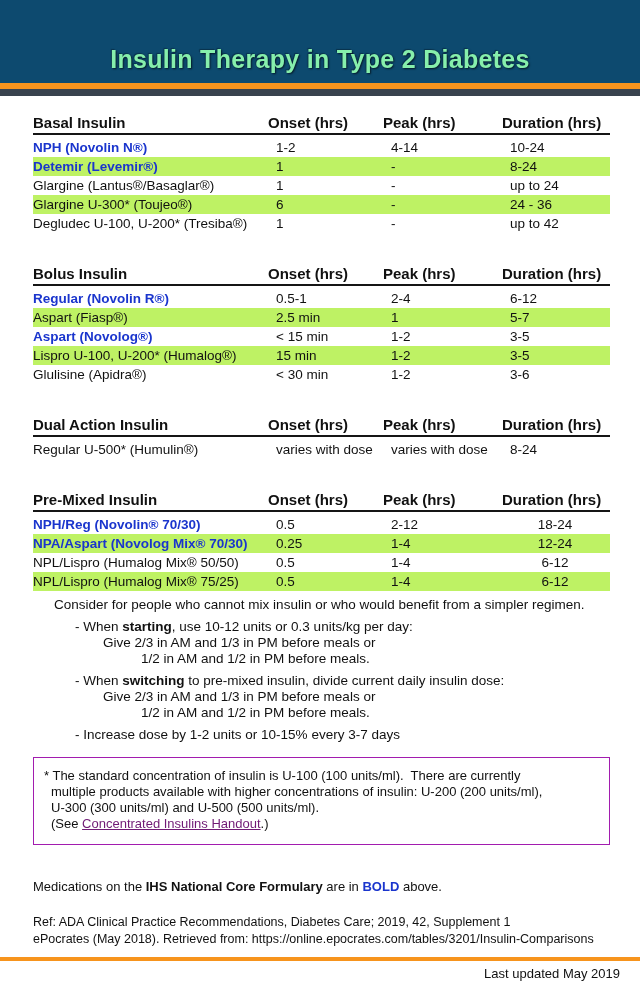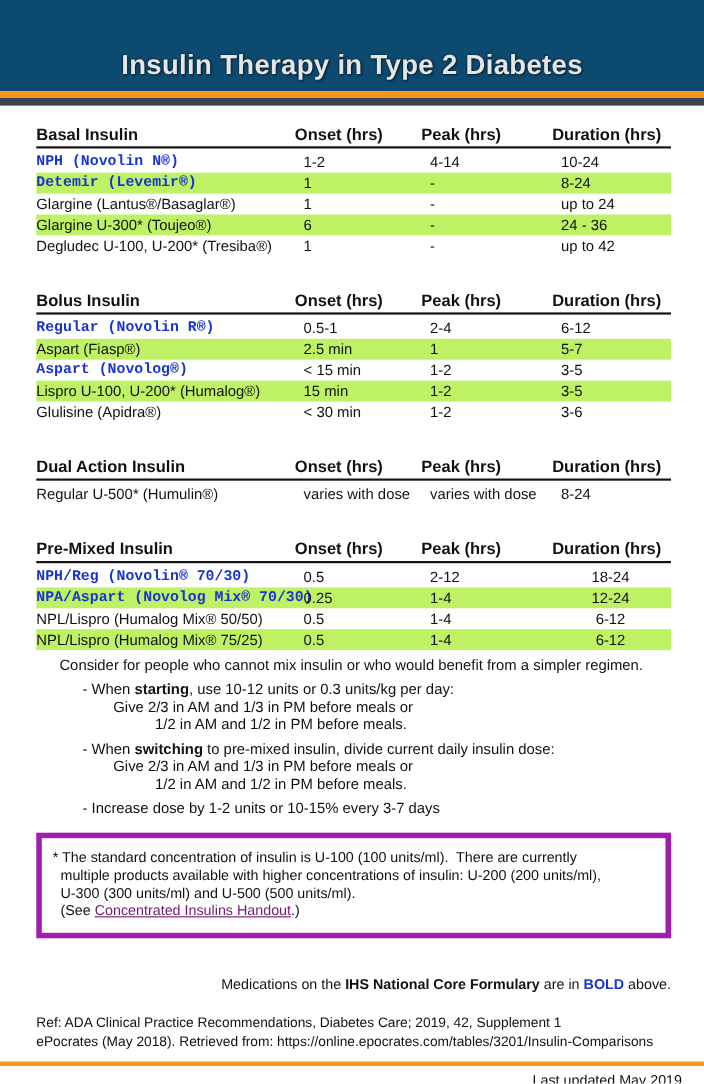--- a/index.html
+++ b/index.html
@@ -4,21 +4,21 @@
 <style>
   html,body{margin:0;padding:0;}
   body{
     width:640px;height:985px;overflow:hidden;background:#ffffff;
     font-family:"Liberation Sans","DejaVu Sans",sans-serif;
     color:#111;-webkit-font-smoothing:antialiased;
   }
   
   .banner{height:83px;background:#0D4A6F;display:flex;align-items:flex-end;justify-content:center;}
   .banner-title{
-    color:#e5e5e5;font-size:25px;font-weight:bold;letter-spacing:.3px;padding-bottom:9px;
+    color:#86efac;font-size:25px;font-weight:bold;letter-spacing:.3px;padding-bottom:9px;
     text-shadow:1px 1px 2px rgba(0,0,0,.65),-1px -1px 1px rgba(0,0,0,.3);
   }
   .stripe-orange{height:6px;background:#F7941D;}
   .stripe-gray{height:7px;background:#39434E;}
   
   .content{padding:0 30px 0 33px;}
   
   .itable{margin-top:32px;}
   .itable:first-child{margin-top:18px;}
   .t-head{
@@ -26,41 +26,41 @@
     border-bottom:2px solid #151515;padding-bottom:2px;align-items:baseline;
   }
   .t-title{font-size:15px;font-weight:bold;}
   .t-col{font-size:15px;font-weight:bold;}
   .t-rows{margin-top:3px;}
   .t-row{display:grid;grid-template-columns:235px 115px 119px 106px;height:19px;line-height:19px;font-size:13.5px;}
   .t-row.shaded{background:#bef264;}
   .cell{white-space:nowrap;overflow:visible;}
   .cell.val{padding-left:8px;}
   .center-dur .cell.dur{text-align:center;padding-left:0;}
-  .formulary .cell.name{color:#1A35CD;font-weight:bold;font-family:Liberation Mono, monospace;}
+  .formulary .cell.name{color:#1A35CD;font-weight:bold;}
   
   .guidance{margin-top:6px;font-size:13.5px;margin-left:20px;}
   .g-line{line-height:16px;}
   .g-line.gap{margin-top:6px;}
   .ind-0{padding-left:1px;}
   .ind-1{padding-left:22px;}
   .ind-2{padding-left:50px;}
   .ind-3{padding-left:88px;}
   .b{font-weight:bold;}
   .blue{color:#1A35CD;}
   .link{color:#701a75;text-decoration:underline;cursor:pointer;}
   
   .note-box{
-    margin-top:14px;border:5px solid #a21caf;padding:10px 10px 12px 10px;
+    margin-top:14px;border:1px solid #a21caf;padding:10px 10px 12px 10px;
     font-size:13px;line-height:16px;
   }
   .box-line{white-space:pre-wrap;}
   .box-line.hang{padding-left:7px;}
   
-  .formulary-note{margin-top:34px;font-size:13px;text-align:right;}
+  .formulary-note{margin-top:34px;font-size:13px;}
   .refs{margin-top:20px;font-size:12.5px;line-height:17px;}
   
   .footer-rule{margin-top:9px;height:4px;background:#F7941D;}
   .footer-note{margin-top:5px;text-align:right;padding-right:20px;font-size:13px;}
 </style>
 </head>
 <body>
 
 <header class="banner">
   <div class="banner-title">Insulin Therapy in Type 2 Diabetes</div>

